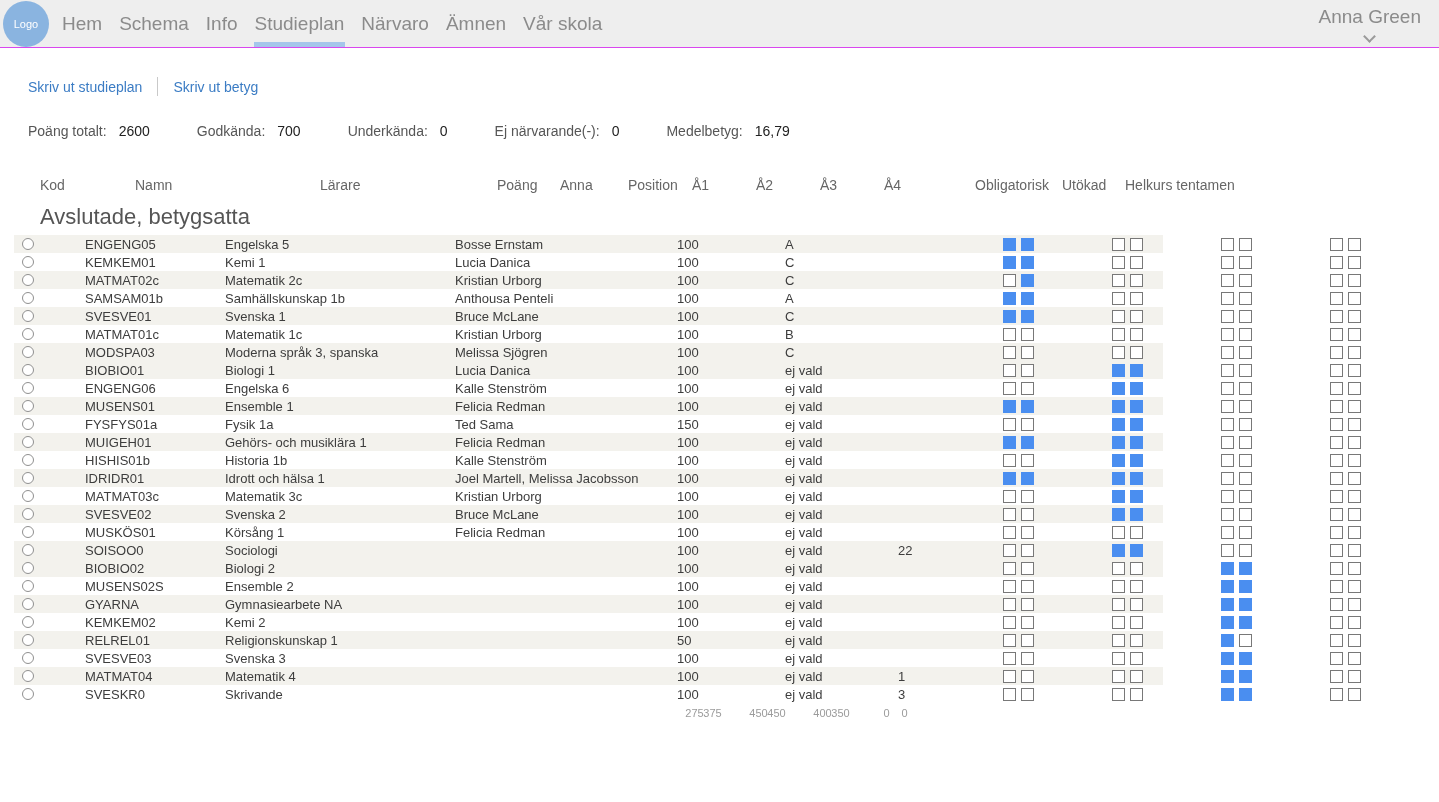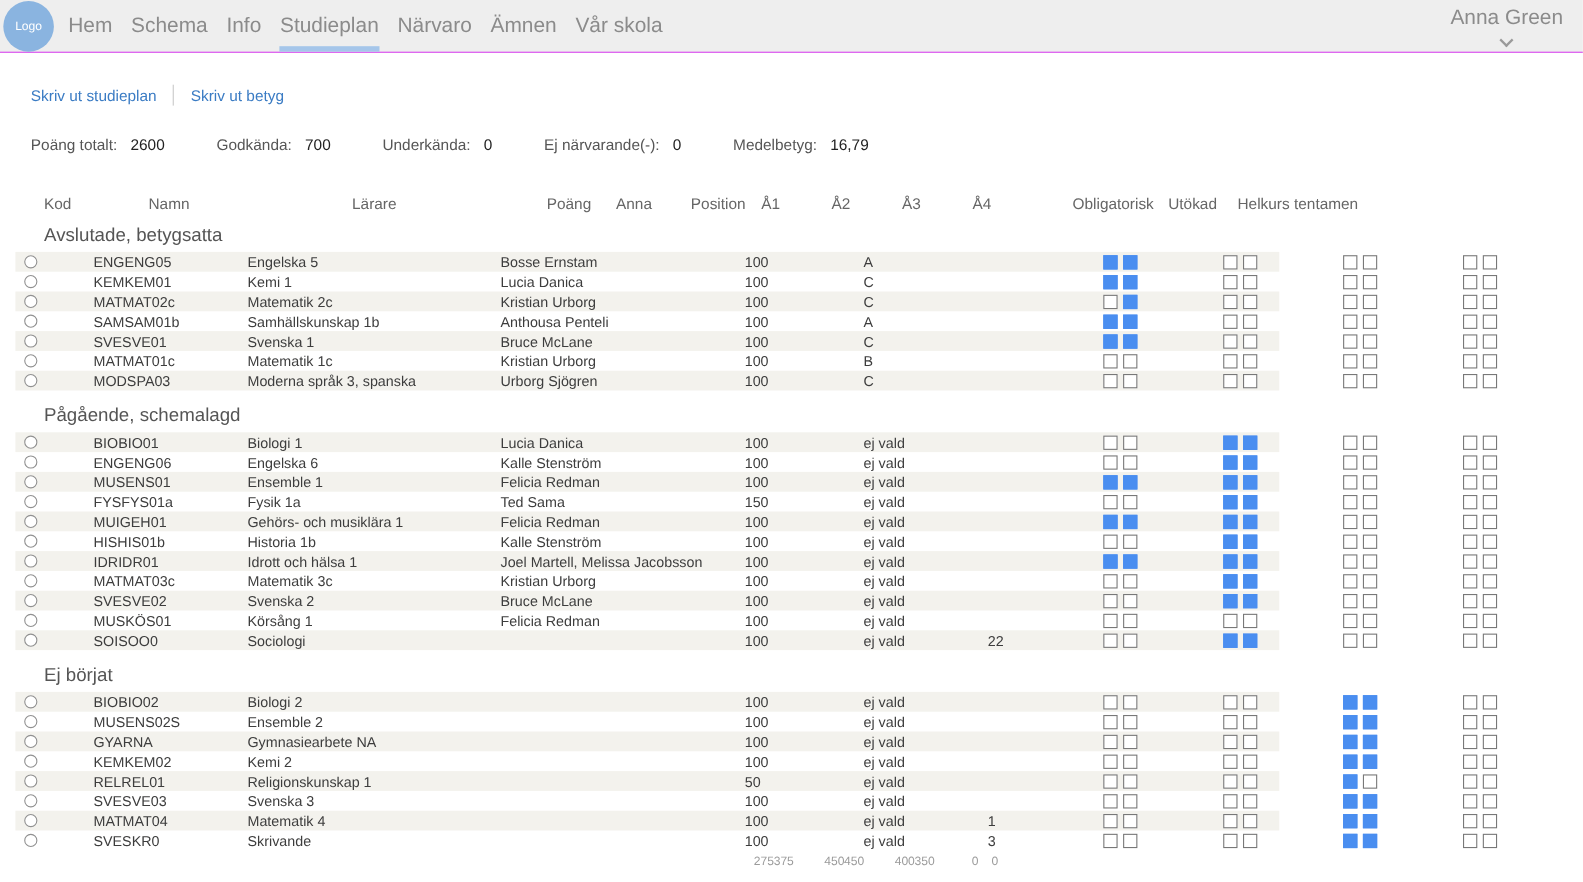--- a/index.html
+++ b/index.html
@@ -25,21 +25,21 @@
   .summary{margin:27px 0 0 28px; display:flex; font-size:14px;}
   .sum-item{margin-right:47px; white-space:nowrap;}
   .sum-label{color:#565656;}
   .sum-value{color:#222; margin-left:12px;}
   
   .grid{display:grid; grid-template-columns:26px 95px 185px 177px 63px 68px 60px 64px 64px 64px 66px 87px 63px 67px;
         width:1149px; margin-left:14px; align-items:center;}
   .thead{margin-top:36px; font-size:14px; color:#666; height:20px;}
   .h-year{padding-left:4px;}
   .h-single{padding-left:2px; white-space:nowrap;margin-left:27px;}
-  .section-title{font-size:17px; color:#555; margin:13px 0 5px 40px;}
+  .section-title{font-size:22px; color:#555; margin:13px 0 5px 40px;}
   .section-title.first{margin-top:9px;}
   .trow{height:18px; font-size:13px; color:#3d3d3d;gap:45px;}
   .trow.odd{background:var(--stripe);}
   .cell{white-space:nowrap; overflow:visible;}
   .c-radio{display:flex; padding-left:8px;}
   .radio{width:12px; height:12px; border:1px solid #909090; border-radius:50%; background:#fff; cursor:pointer;}
   .cbcell{display:flex; gap:5px; align-items:center;}
   .single{padding-left:5px;}
   .cb{width:13px; height:13px; border:1px solid #787878; background:#fff; cursor:pointer;}
   .cb.on{background:var(--cb-blue); border-color:var(--cb-blue);}
@@ -314,21 +314,21 @@
     <div class="cbcell single">
         <span class="cb"></span>
       </div>
   </div>
     <div class="grid trow odd">
     <div class="cell c-radio">
         <span class="radio"></span>
       </div>
     <div class="cell">MODSPA03</div>
     <div class="cell">Moderna språk 3, spanska</div>
-    <div class="cell">Urborg Sjögren</div>
+    <div class="cell">Melissa Sjögren</div>
     <div class="cell">100</div>
     <div class="cell">C</div>
     <div class="cell"></div>
     <div class="cbcell">
         <span class="cb"></span>
         <span class="cb"></span>
       </div>
     <div class="cbcell">
         <span class="cb"></span>
         <span class="cb"></span>
@@ -344,21 +344,20 @@
     <div class="cbcell single">
         <span class="cb"></span>
       </div>
     <div class="cbcell single">
         <span class="cb"></span>
       </div>
     <div class="cbcell single">
         <span class="cb"></span>
       </div>
   </div>
-    <div class="section-title">Pågående, schemalagd</div>
     <div class="grid trow odd">
     <div class="cell c-radio">
         <span class="radio"></span>
       </div>
     <div class="cell">BIOBIO01</div>
     <div class="cell">Biologi 1</div>
     <div class="cell">Lucia Danica</div>
     <div class="cell">100</div>
     <div class="cell">ej vald</div>
     <div class="cell"></div>
@@ -741,21 +740,20 @@
     <div class="cbcell single">
         <span class="cb"></span>
       </div>
     <div class="cbcell single">
         <span class="cb"></span>
       </div>
     <div class="cbcell single">
         <span class="cb"></span>
       </div>
   </div>
-    <div class="section-title">Ej börjat</div>
     <div class="grid trow odd">
     <div class="cell c-radio">
         <span class="radio"></span>
       </div>
     <div class="cell">BIOBIO02</div>
     <div class="cell">Biologi 2</div>
     <div class="cell"></div>
     <div class="cell">100</div>
     <div class="cell">ej vald</div>
     <div class="cell"></div>

